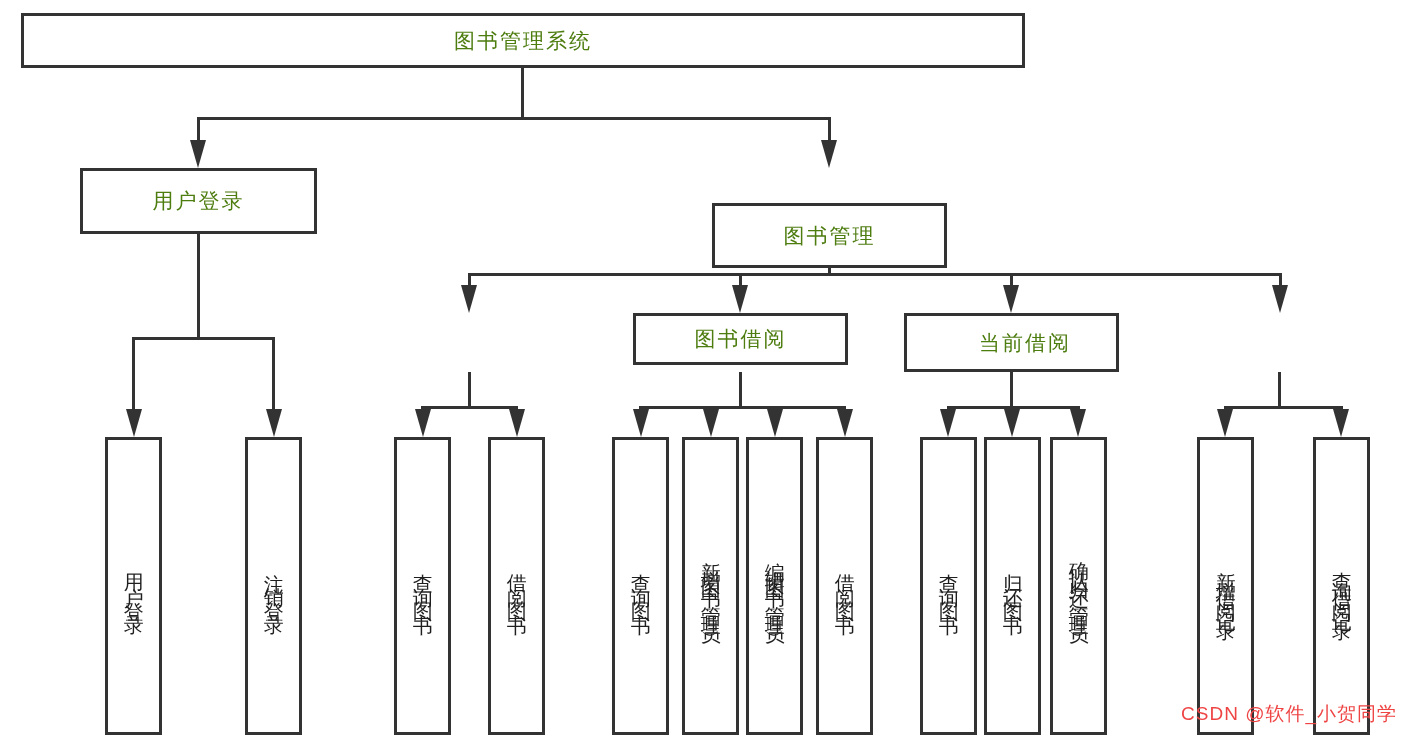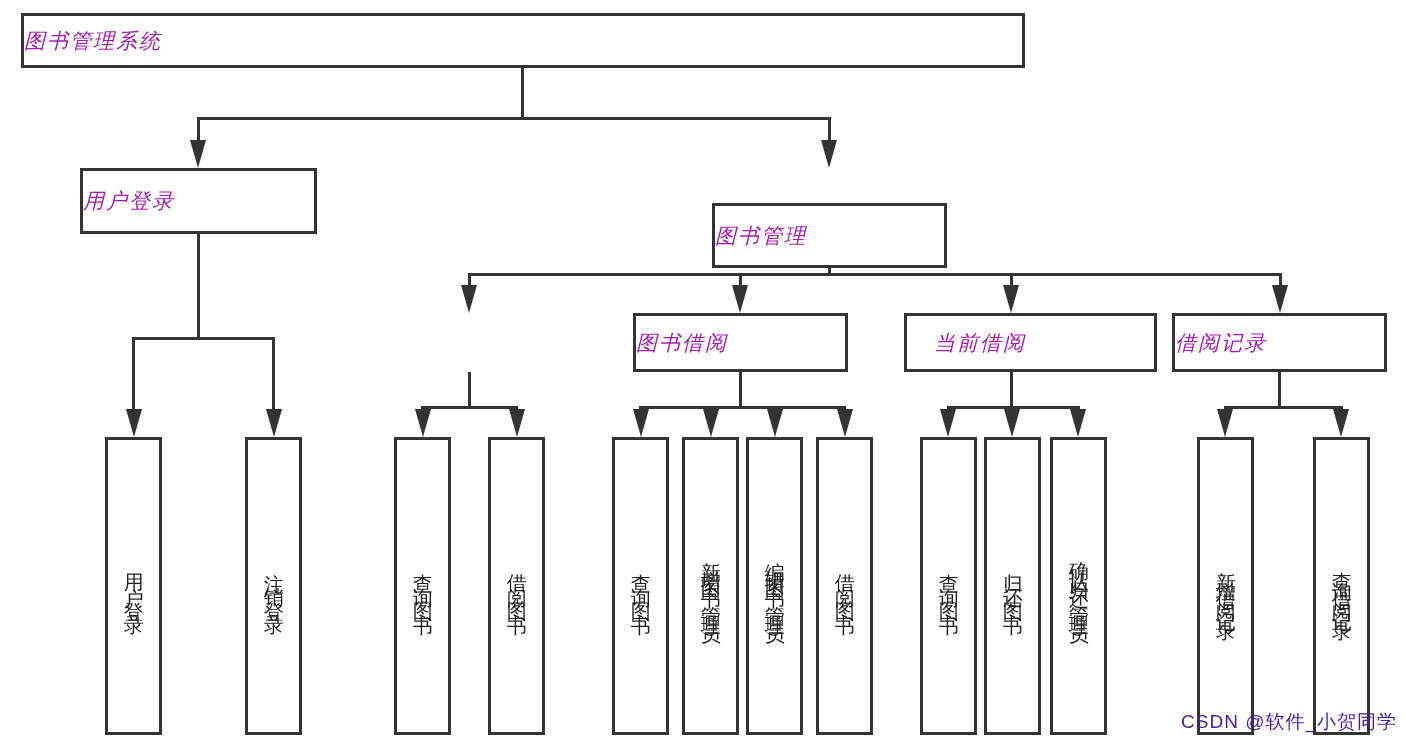--- a/index.html
+++ b/index.html
@@ -8,30 +8,30 @@
     font-family:"Liberation Sans","DejaVu Sans",sans-serif;overflow:hidden;
   }
   
   .hl{position:absolute;height:3px;background:#333333;}
   .vl{position:absolute;width:3px;background:#333333;}
   .ar{position:absolute;width:0;height:0;
       border-left:8px solid transparent;border-right:8px solid transparent;
       border-top:28px solid #333333;}
   
   .node{position:absolute;background:#ffffff;border:3px solid #333333;box-sizing:border-box;
-        display:flex;align-items:center;justify-content:flex-start;
-        font-size:21px;color:#a21caf;letter-spacing:2px;white-space:nowrap;font-style:italic;}
+        display:flex;align-items:center;justify-content:center;
+        font-size:21px;color:#4d7c0f;letter-spacing:2px;white-space:nowrap;}
   .leaf{position:absolute;background:#ffffff;border:3px solid #333333;box-sizing:border-box;
         display:flex;align-items:center;justify-content:center;}
   .vtext{writing-mode:vertical-rl;text-orientation:mixed;line-height:1.08;
          font-size:20px;color:#1f1f1f;white-space:nowrap;}
   .vs-wide{letter-spacing:14px;}
   .vs-mid{letter-spacing:10px;}
   .vs-tight{letter-spacing:9px;}
-  .watermark{position:absolute;right:8px;bottom:12px;font-size:19px;color:#4c1d95;
+  .watermark{position:absolute;right:8px;bottom:20px;font-size:19px;color:#ef4444;
              letter-spacing:1px;z-index:20;}
 </style>
 </head>
 <body>
 
 <div class="stage">
 
   <div class="vl" style="left:521px;top:68px;height:49px;"></div>
   <div class="hl" style="left:197px;top:117px;width:634px;"></div>
   <div class="vl" style="left:197px;top:117px;height:28px;"></div>
@@ -84,28 +84,25 @@
     <span>图书管理系统</span>
   </div>
 
   <div class="node" style="left:80px;top:168px;width:237px;height:66px;">
     <span>用户登录</span>
   </div>
   <div class="node" style="left:712px;top:168px;width:235px;height:65px;margin-top:35px;">
     <span>图书管理</span>
   </div>
 
-  <div class="node" style="left:633px;top:313px;width:215px;height:59px;">
+  <div class="node" style="left:633px;top:313px;width:215px;height:52px;">
     <span>图书借阅</span>
   </div>
-  <div class="node" style="left:904px;top:313px;width:253px;height:59px;padding-left:27px;">
+  <div class="node" style="left:904px;top:313px;width:215px;height:59px;padding-left:27px;">
     <span>当前借阅</span>
-  </div>
-  <div class="node" style="left:1172px;top:313px;width:215px;height:59px;">
-    <span>借阅记录</span>
   </div>
 
   <div class="leaf" style="left:105px;top:437px;width:57px;height:298px;">
     <span class="vtext vs-wide">用户登录</span>
   </div>
   <div class="leaf" style="left:245px;top:437px;width:57px;height:298px;">
     <span class="vtext vs-wide">注销登录</span>
   </div>
 
   <div class="leaf" style="left:394px;top:437px;width:57px;height:298px;">

